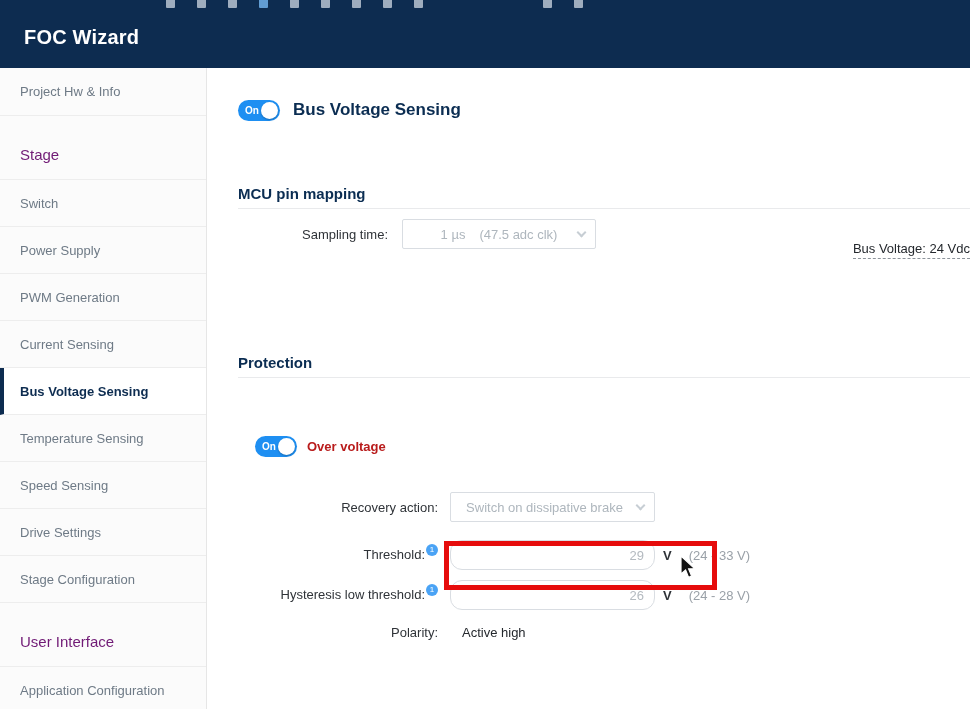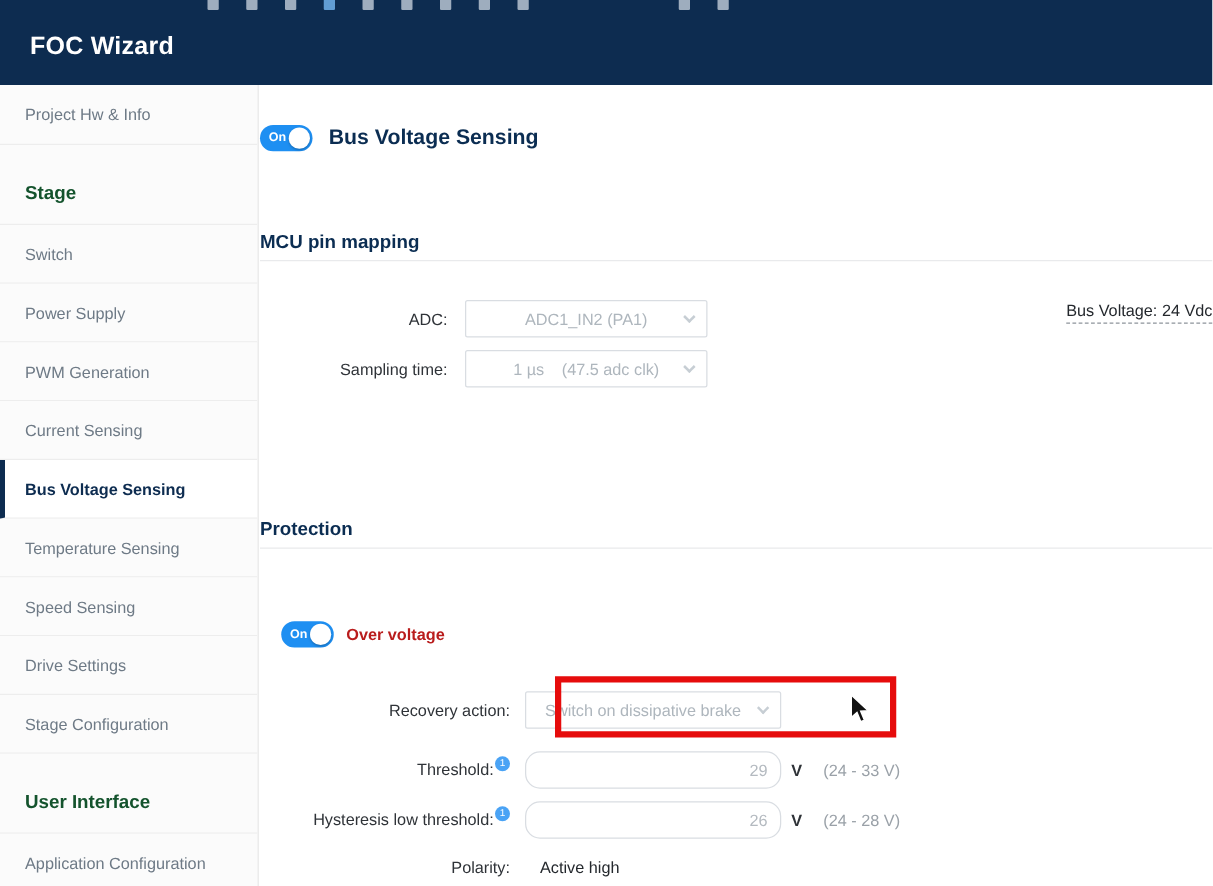--- a/index.html
+++ b/index.html
@@ -15,25 +15,25 @@
   .topbar { position:absolute; left:0; top:0; width:970px; height:68px; background:#0d2c50; }
   .top-fragments { position:absolute; left:0; top:0; right:0; height:8px; overflow:hidden; }
   .top-fragments span { position:absolute; top:-5px; width:9px; height:13px; background:#cfd8e3; opacity:.75; border-radius:1px; }
   .topbar-title { position:absolute; left:24px; top:26px; color:#ffffff; font-size:20px; font-weight:700; letter-spacing:.2px; }
 
   
   .sidebar { position:absolute; left:0; top:68px; width:207px; bottom:0; background:#fbfbfb; border-right:1px solid #e6e6e6; overflow:hidden; }
   .sb-item, .sb-section { display:flex; align-items:center; padding-left:20px; border-bottom:1px solid #ededed; color:#6e7a86; font-size:13px; background:#fbfbfb; cursor:default; }
   .sb-item { height:47px; }
   .sb-item.first { height:48px; }
-  .sb-section { height:64px; padding-top:14px; font-size:15px; color:#14532d; font-weight:700; }
+  .sb-section { height:64px; padding-top:14px; font-size:15px; color:#701a75; font-weight:400; }
   .sb-item.selected { background:#ffffff; border-left:4px solid #0d2c50; padding-left:16px; color:#0d2c50; font-weight:700; }
 
   
-  .content { position:absolute; left:208px; top:68px; right:0; bottom:0; background:#fff; }
+  .content { position:absolute; left:208px; top:68px; right:0; bottom:0; background:#fff; padding-left:30px; }
 
   .page-head { margin-top:28px; height:28px; display:flex; align-items:center; }
   .page-title { margin-left:13px; font-size:17px; font-weight:700; color:#0b2d52; }
 
   .toggle { position:relative; display:inline-flex; align-items:center; width:42px; height:21px; border-radius:11px; background:#1e8ff2; flex:0 0 auto; cursor:pointer; }
   .toggle-text { color:#fff; font-size:10px; font-weight:700; margin-left:7px; }
   .toggle-knob { position:absolute; right:2px; top:2px; width:17px; height:17px; border-radius:50%; background:#fff; box-shadow:0 1px 2px rgba(0,0,0,.25); }
 
   .section-heading { font-size:15px; font-weight:700; color:#0b2d52; padding-bottom:6px; border-bottom:1px solid #e9eaec; width:100%; }
   .section-heading.mcu { margin-top:61px; }
@@ -117,27 +117,20 @@
         <span class="toggle-text">On</span>
         <span class="toggle-knob"></span>
       </span>
       <span class="page-title">Bus Voltage Sensing</span>
     </div>
 
     <div class="bus-voltage">Bus Voltage: 24 Vdc</div>
 
     <div class="section-heading mcu">MCU pin mapping</div>
 
-    <div class="row adc">
-      <span class="lbl lbl-mcu">ADC:</span>
-      <div class="select w-mcu">
-        <span>ADC1_IN2 (PA1)</span>
-        <span class="chev"></span>
-      </div>
-    </div>
 
     <div class="row sampling">
       <span class="lbl lbl-mcu">Sampling time:</span>
       <div class="select w-mcu">
         <span>1 µs</span>
         <span class="gap"></span>
         <span>(47.5 adc clk)</span>
         <span class="chev"></span>
       </div>
     </div>

